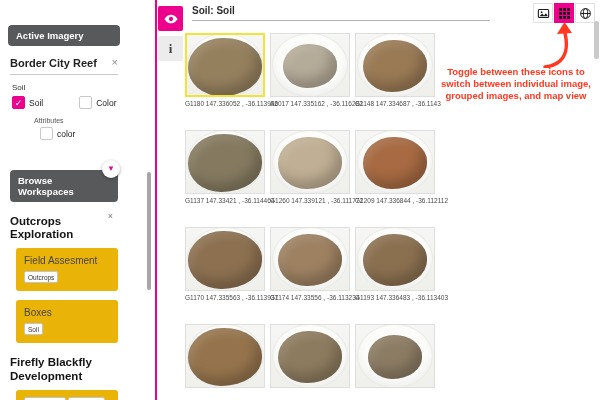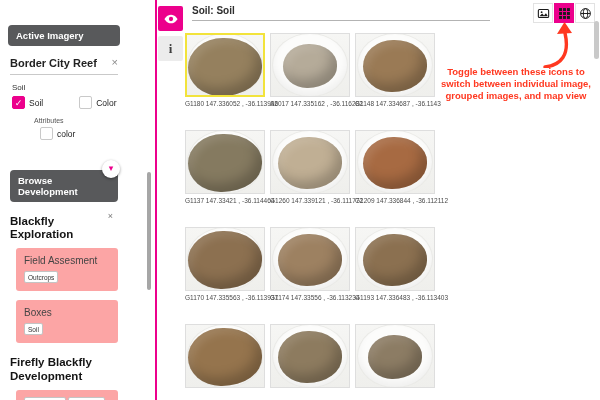--- a/index.html
+++ b/index.html
@@ -32,21 +32,21 @@
               background:#fff;box-shadow:0 1px 3px rgba(0,0,0,.4);color:#ec008c;text-align:center;
               font-size:9px;line-height:17px;cursor:pointer;}
   .search-row{position:relative;margin-top:6px;}
   .search-row input{width:100%;height:18px;border:1px solid #ccc;border-radius:3px;font-size:7.5px;
                     padding:0 14px 0 6px;box-sizing:border-box;color:#333;outline:none;
                     font-family:"Liberation Sans",sans-serif;}
   .search-row input::placeholder{color:#8a8a8a;}
   .clear-x{position:absolute;right:5px;top:3px;font-size:9px;color:#777;cursor:pointer;}
 
   .ws-name{font-weight:bold;font-size:11.5px;color:#141414;margin:13px 0 7px 0;line-height:1.15;}
-  .card{background:#fca5a5;border-radius:3px;padding:7px 8px 8px;margin:0 0 9px 6px;cursor:pointer;}
+  .card{background:#eab308;border-radius:3px;padding:7px 8px 8px;margin:0 0 9px 6px;cursor:pointer;}
   .card-title{font-size:10px;color:#454545;margin-bottom:5px;}
   .tags{display:flex;flex-wrap:wrap;gap:2px;}
   .tag{background:#fff;border:1px solid #c4c4c4;border-radius:2px;font-size:6.5px;
        padding:1.5px 3px;color:#333;white-space:nowrap;}
 
   #sidebar-scroll-thumb{position:absolute;left:147px;top:172px;width:4px;height:118px;
                         background:#a6a6a6;border-radius:2px;}
 
   
   #divider{position:absolute;left:155px;top:0;width:2px;height:400px;background:#ec008c;}
@@ -110,29 +110,29 @@
       <span class="checkbox"></span>
       <span class="cb-label">Color</span>
     </div>
     <div class="attributes-label">Attributes</div>
     <div class="cb-row attr-row">
       <span class="checkbox"></span>
       <span class="cb-label">color</span>
     </div>
 
     <div id="browse-section">
-      <div id="browse-header" class="dark-header">Browse Development</div>
+      <div id="browse-header" class="dark-header">Browse Workspaces</div>
       <div class="circle-btn">
         <span>▾</span>
       </div>
       <div class="search-row">
         <span class="clear-x">×</span>
       </div>
 
-      <div class="ws-name">Blackfly Exploration</div>
+      <div class="ws-name">Outcrops Exploration</div>
       <div class="card">
         <div class="card-title">Field Assesment</div>
         <div class="tags">
             <span class="tag">Outcrops</span>
           </div>
       </div>
       <div class="card">
         <div class="card-title">Boxes</div>
         <div class="tags">
             <span class="tag">Soil</span>

